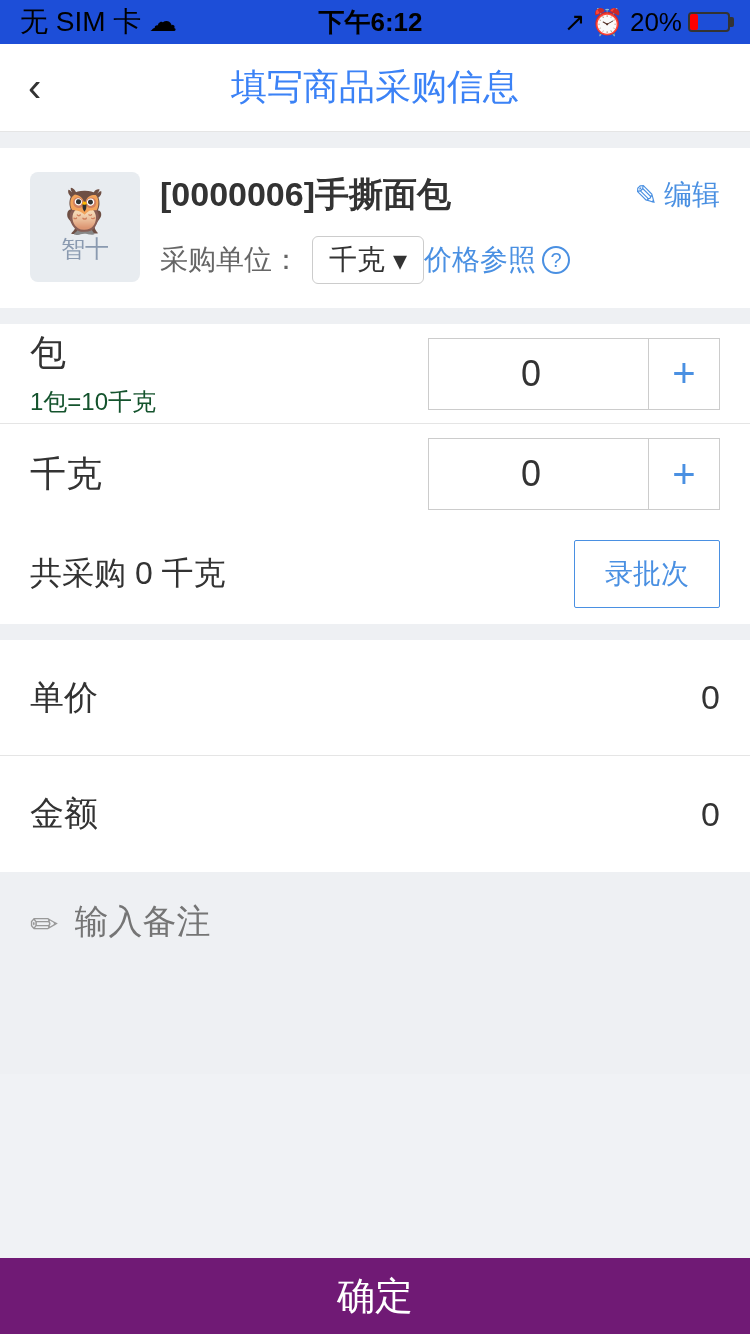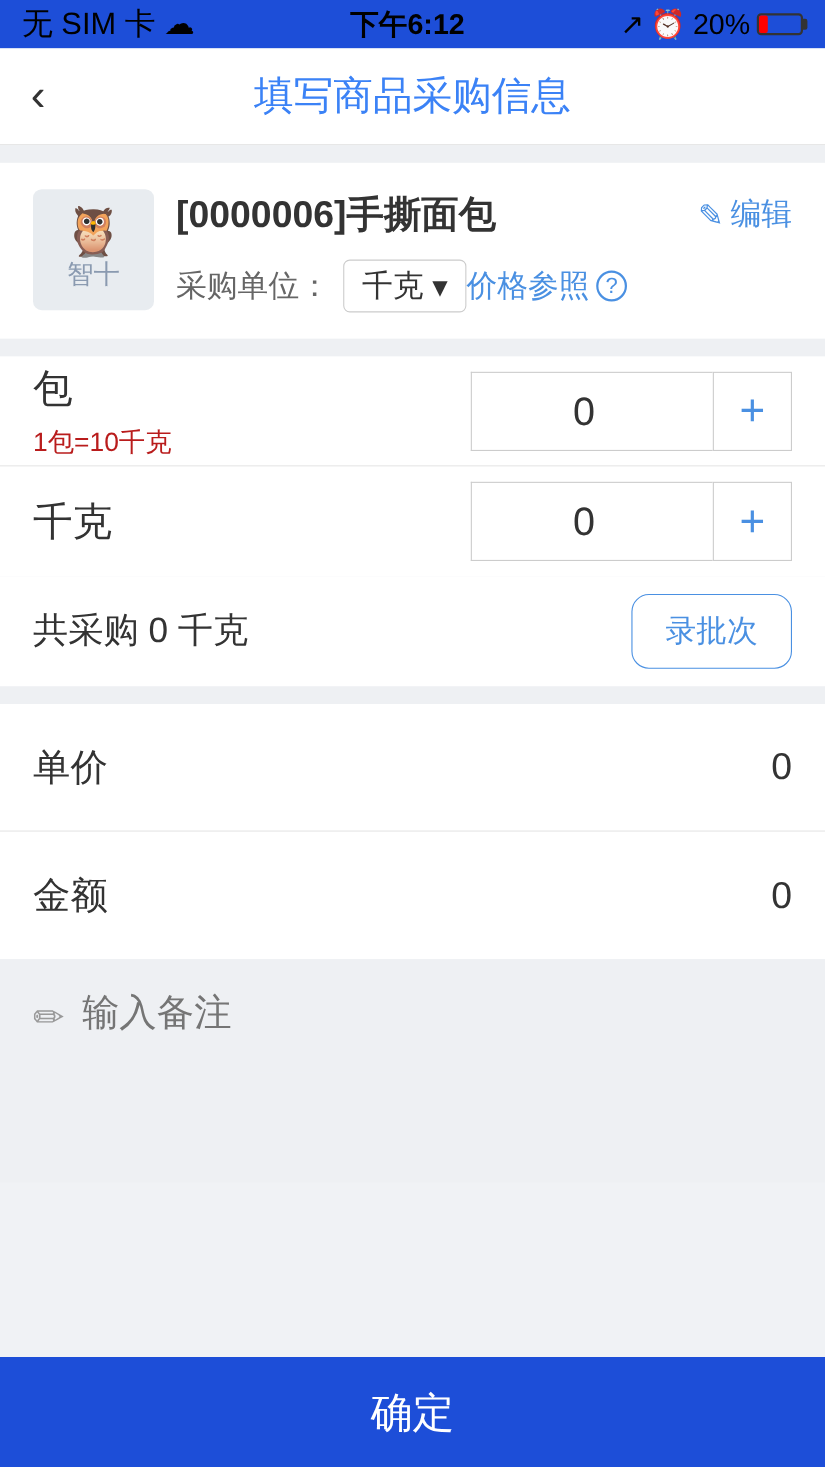--- a/index.html
+++ b/index.html
@@ -177,21 +177,21 @@
       display: flex;
       flex-direction: column;
       min-width: 160px;
     }
     .input-main-label {
       font-size: 36px;
       color: #333;
     }
     .input-sub-label {
       font-size: 24px;
-      color: #b91c1c;
+      color: #14532d;
       margin-top: 8px;
     }
     .input-controls {
       display: flex;
       align-items: center;
       margin-left: auto;
       gap: 0;
     }
     .number-input {
       width: 220px;
@@ -229,21 +229,21 @@
     .total-text {
       font-size: 32px;
       color: #333;
     }
     .batch-btn {
       border: 1px solid #4a90e2;
       color: #4a90e2;
       background: #fff;
       padding: 14px 30px;
       font-size: 28px;
-      border-radius: 16px;
+      border-radius: 2px;
       cursor: pointer;
     }
 
     
     .detail-section {
       background: #fff;
     }
     .detail-row {
       display: flex;
       align-items: center;
@@ -285,22 +285,22 @@
       flex: 1;
       font-family: inherit;
     }
 
     
     .bottom-btn {
       position: fixed;
       bottom: 0;
       left: 0;
       width: 750px;
-      height: 100px;
-      background: #1d4ed8;
+      height: 76px;
+      background: #701a75;
       color: #fff;
       font-size: 38px;
       border: none;
       cursor: pointer;
       display: flex;
       align-items: center;
       justify-content: center;
     }
 
     .spacer { height: 100px; background: #eef0f3; }

